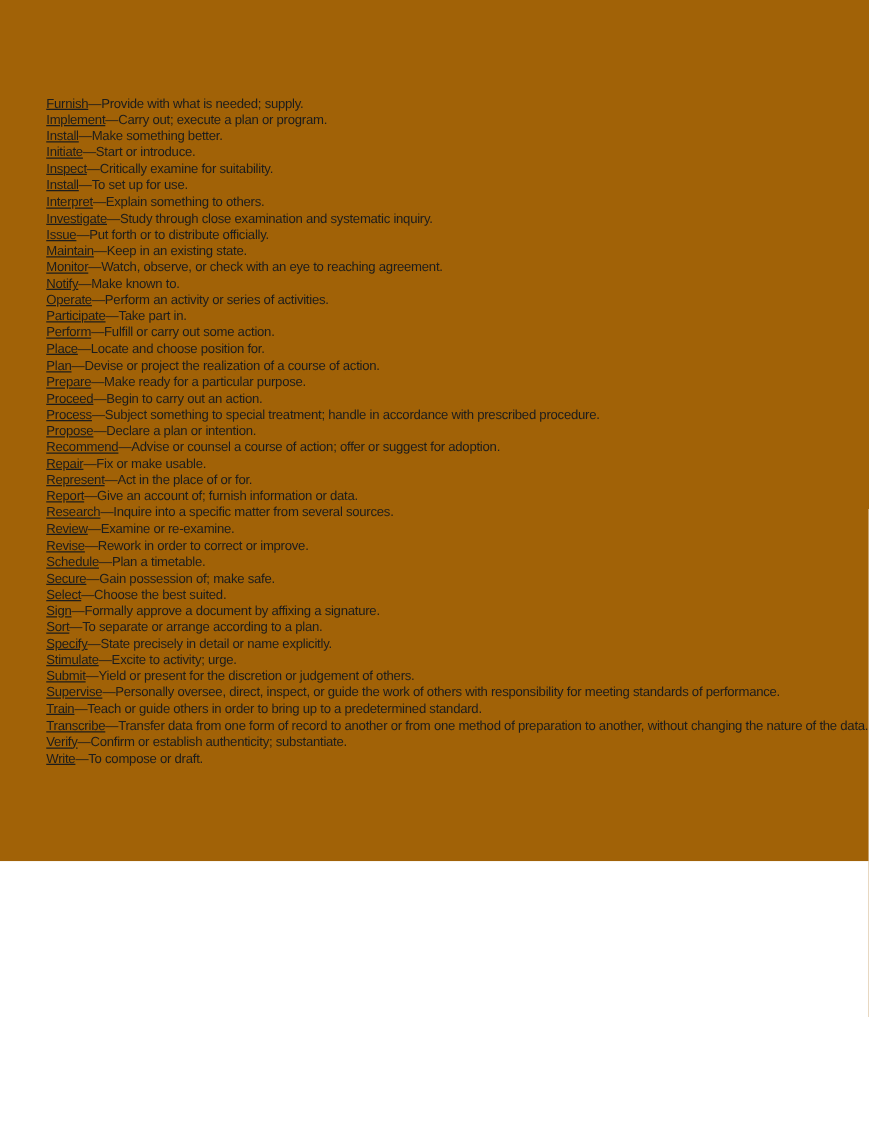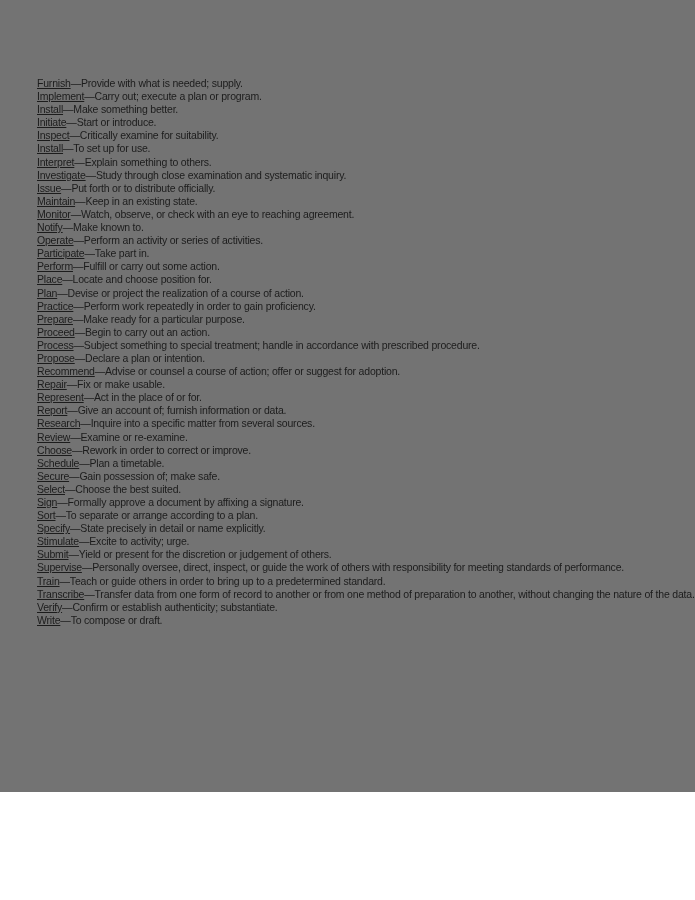--- a/index.html
+++ b/index.html
@@ -3,22 +3,22 @@
 <meta charset="utf-8">
 <style>
   html, body {
     margin: 0;
     padding: 0;
     background: #ffffff;
   }
   .page {
     position: relative;
     width: 695px;
-    height: 792px;
-    background: #737373;
+    height: 689px;
+    background: #a16207;
     overflow: hidden;
     font-family: "Liberation Sans", sans-serif;
     color: #1c1c1c;
   }
   .definitions {
     position: absolute;
     left: 37px;
     top: 77px;
     right: 20px;
   }
@@ -75,21 +75,20 @@
   <div class="entry"><span class="term">Operate</span><span class="dash">—</span><span class="def">Perform an activity or series of activities.</span></div>
 
   <div class="entry"><span class="term">Participate</span><span class="dash">—</span><span class="def">Take part in.</span></div>
 
   <div class="entry"><span class="term">Perform</span><span class="dash">—</span><span class="def">Fulfill or carry out some action.</span></div>
 
   <div class="entry"><span class="term">Place</span><span class="dash">—</span><span class="def">Locate and choose position for.</span></div>
 
   <div class="entry"><span class="term">Plan</span><span class="dash">—</span><span class="def">Devise or project the realization of a course of action.</span></div>
 
-  <div class="entry"><span class="term">Practice</span><span class="dash">—</span><span class="def">Perform work repeatedly in order to gain proficiency.</span></div>
 
   <div class="entry"><span class="term">Prepare</span><span class="dash">—</span><span class="def">Make ready for a particular purpose.</span></div>
 
   <div class="entry"><span class="term">Proceed</span><span class="dash">—</span><span class="def">Begin to carry out an action.</span></div>
 
   <div class="entry"><span class="term">Process</span><span class="dash">—</span><span class="def">Subject something to special treatment; handle in accordance with prescribed procedure.</span></div>
 
 
   <div class="entry"><span class="term">Propose</span><span class="dash">—</span><span class="def">Declare a plan or intention.</span></div>
 
@@ -99,21 +98,21 @@
   <div class="entry"><span class="term">Repair</span><span class="dash">—</span><span class="def">Fix or make usable.</span></div>
 
   <div class="entry"><span class="term">Represent</span><span class="dash">—</span><span class="def">Act in the place of or for.</span></div>
 
   <div class="entry"><span class="term">Report</span><span class="dash">—</span><span class="def">Give an account of; furnish information or data.</span></div>
 
   <div class="entry"><span class="term">Research</span><span class="dash">—</span><span class="def">Inquire into a specific matter from several sources.</span></div>
 
   <div class="entry"><span class="term">Review</span><span class="dash">—</span><span class="def">Examine or re-examine.</span></div>
 
-  <div class="entry"><span class="term">Choose</span><span class="dash">—</span><span class="def">Rework in order to correct or improve.</span></div>
+  <div class="entry"><span class="term">Revise</span><span class="dash">—</span><span class="def">Rework in order to correct or improve.</span></div>
 
   <div class="entry"><span class="term">Schedule</span><span class="dash">—</span><span class="def">Plan a timetable.</span></div>
 
   <div class="entry"><span class="term">Secure</span><span class="dash">—</span><span class="def">Gain possession of; make safe.</span></div>
 
   <div class="entry"><span class="term">Select</span><span class="dash">—</span><span class="def">Choose the best suited.</span></div>
 
   <div class="entry"><span class="term">Sign</span><span class="dash">—</span><span class="def">Formally approve a document by affixing a signature.</span></div>
 
   <div class="entry"><span class="term">Sort</span><span class="dash">—</span><span class="def">To separate or arrange according to a plan.</span></div>

